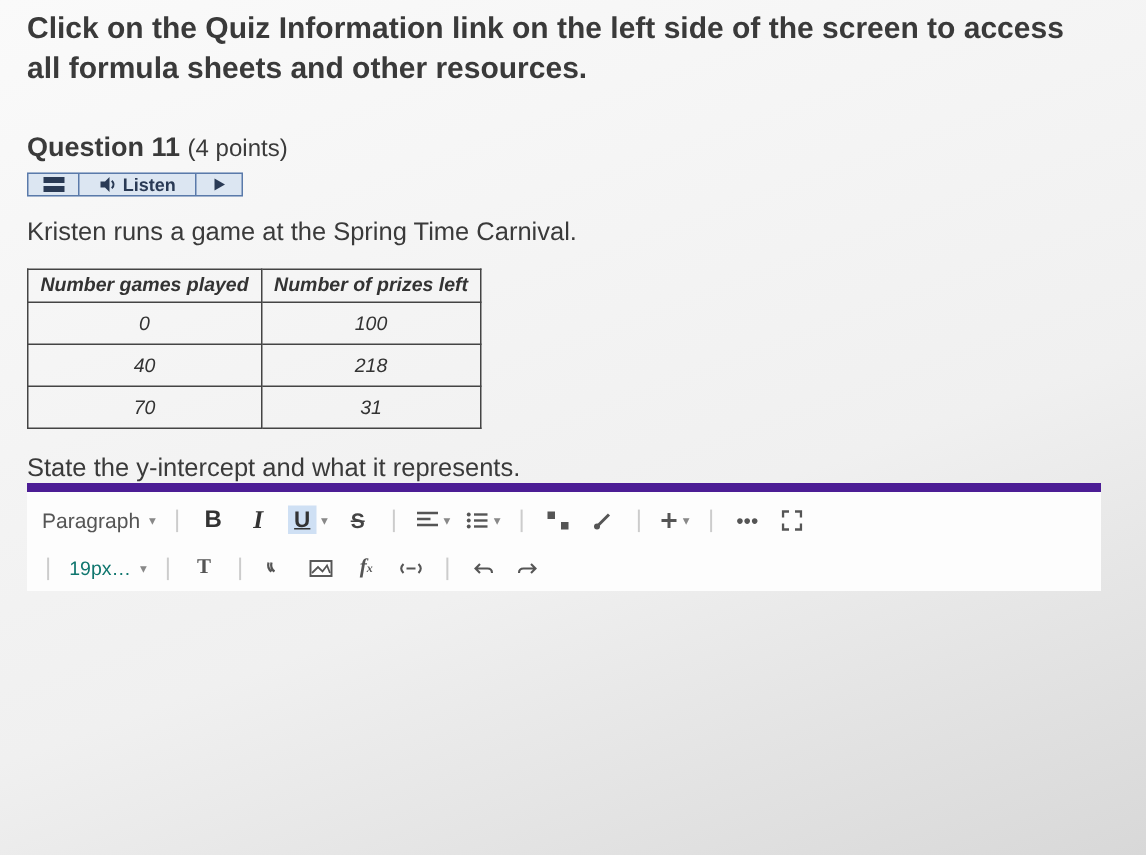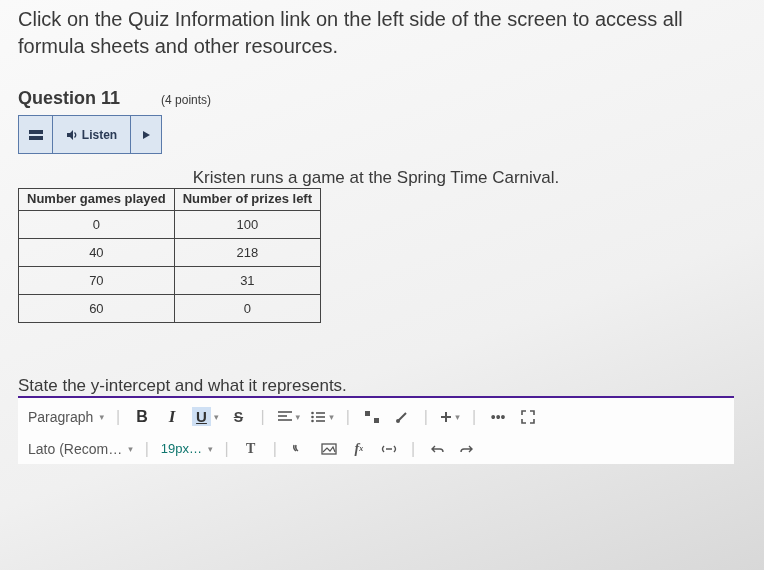--- a/index.html
+++ b/index.html
@@ -7,67 +7,68 @@
       width: 764px;
       height: 570px;
       background: linear-gradient(160deg, #fafafa 0%, #f0f0f0 60%, #d8d8d8 100%);
       font-family: Arial, Helvetica, sans-serif;
       color: #2a2a2a;
       padding: 6px 30px 0 18px;
       overflow: hidden;
     }
     .instruction {
       font-size: 20px;
-      font-weight: 400;
+      font-weight: 700;
       color: #3a3a3a;
       line-height: 1.35;
       margin-bottom: 28px;
       filter: blur(0.3px);
     }
     .q-header {
       font-size: 18px;
       color: #3a3a3a;
       margin-bottom: 6px;
       filter: blur(0.3px);
     }
     .q-header .qnum { font-weight: 700; }
-    .q-header .pts { font-weight: 400; font-size: 12px; margin-left: 36px; }
+    .q-header .pts { font-weight: 400; font-size: 16px; }
     .listen-bar {
       display: inline-flex;
       border: 1px solid #5a7aaa;
       background: #dce6f2;
       margin-bottom: 14px;
       filter: blur(0.2px);
     }
     .listen-bar > div {
       display: flex;
       align-items: center;
       justify-content: center;
-      height: 37px;
+      height: 14px;
       border-right: 1px solid #5a7aaa;
       color: #2a3a55;
       font-size: 12px;
       font-weight: 700;
       cursor: pointer;
     }
     .listen-bar > div:last-child { border-right: none; }
     .lb-icon { width: 34px; }
     .lb-icon svg { width: 16px; height: 14px; }
     .lb-listen { width: 78px; gap: 4px; }
     .lb-play { width: 30px; }
     .prompt1 {
       font-size: 17px;
       color: #3a3a3a;
+      margin-bottom: 14px;
       filter: blur(0.4px);
-      text-align: center;
     }
     table.data {
       border-collapse: collapse;
-      margin-bottom: 53px;
+      margin-bottom: 16px;
       filter: blur(0.4px);
+      font-style: italic;
     }
     table.data th, table.data td {
       border: 1.5px solid #444;
       text-align: center;
       font-size: 13px;
       color: #333;
     }
     table.data th {
       padding: 3px 8px;
       font-weight: 700;
@@ -77,21 +78,21 @@
       padding: 6px 8px;
       font-weight: 400;
     }
     .prompt2 {
       font-size: 17px;
       color: #3a3a3a;
       filter: blur(0.4px);
     }
     .editor {
       background: #fdfdfd;
-      border-top: 2px solid #4c1d95;
+      border-top: 6px solid #4c1d95;
       padding: 4px 7px 0 6px;
       filter: blur(0.3px);
     }
     .toolbar-row {
       display: flex;
       align-items: center;
       gap: 2px;
       height: 30px;
       font-size: 14px;
       color: #555;
@@ -186,24 +187,20 @@
       <td>100</td>
     </tr>
     <tr>
       <td>40</td>
       <td>218</td>
     </tr>
     <tr>
       <td>70</td>
       <td>31</td>
     </tr>
-    <tr>
-      <td>60</td>
-      <td>0</td>
-    </tr>
   </tbody>
 </table>
 
 <div class="prompt2">State the y-intercept and what it represents.</div>
 
 <div class="editor">
   <div class="toolbar-row">
     <div class="para-select">Paragraph</div>
     <span class="sep">|</span>
     <div class="tbtn bold">B</div>
@@ -253,21 +250,20 @@
     <span class="sep">|</span>
     <div class="tbtn">•••</div>
     <div class="tbtn">
       <svg width="14" height="14" viewBox="0 0 14 14">
           <path d="M1 5 L1 1 L5 1 M9 1 L13 1 L13 5 M13 9 L13 13 L9 13 M5 13 L1 13 L1 9" stroke="#555" stroke-width="1.6" fill="none"></path>
         </svg>
     </div>
   </div>
 
   <div class="toolbar-row row2">
-    <div class="para-select">Lato (Recom…</div>
     <span class="sep">|</span>
     <div class="para-select fsize">19px…</div>
     <span class="sep">|</span>
     <div class="tbtn" style="font-weight:700;font-family:serif;">T</div>
     <span class="sep">|</span>
     <div class="tbtn">
       <svg width="14" height="12" viewBox="0 0 14 12">
           <path d="M2 2 Q1 6 4 8 M4 2 Q3 6 6 8" stroke="#555" stroke-width="1.5" fill="none"></path>
         </svg>
     </div>

